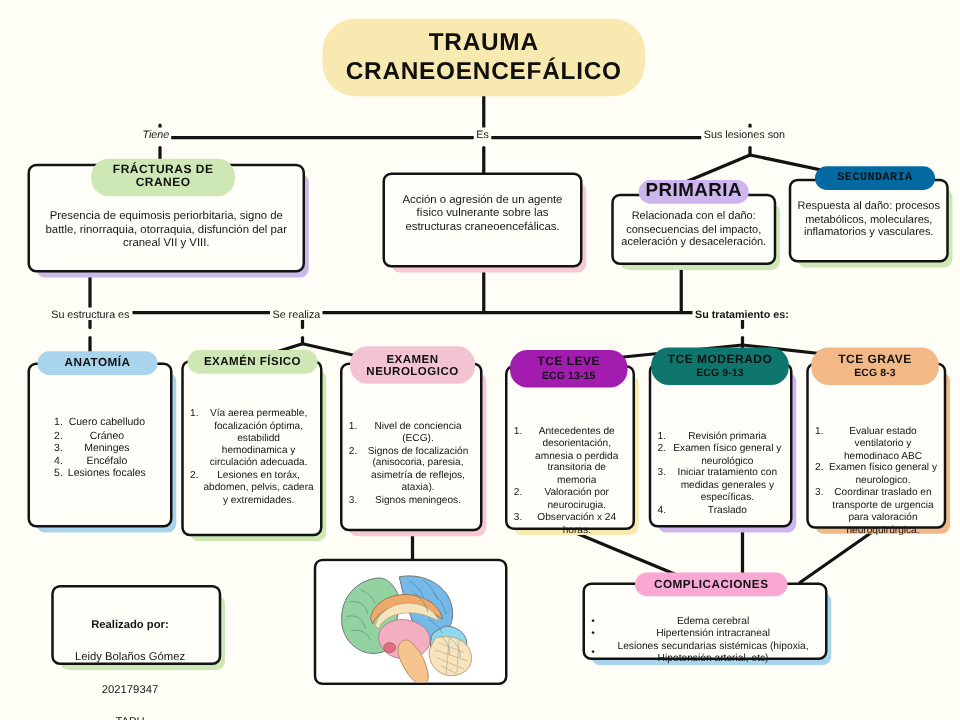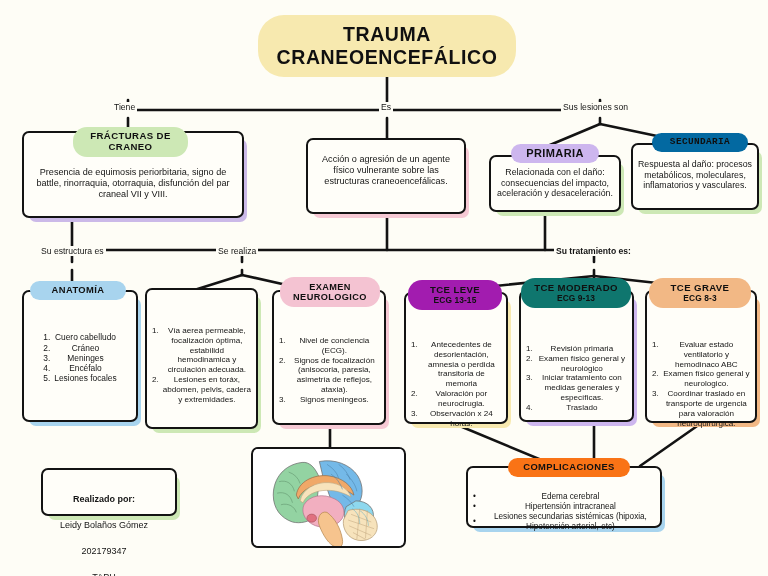--- a/index.html
+++ b/index.html
@@ -155,21 +155,21 @@
     </g>
   </svg>
 
   <div id="title">
     <div>
       <span>TRAUMA</span><br>
       <span>CRANEOENCEFÁLICO</span>
     </div>
   </div>
 
-  <div class="cap" style="left:112px;top:102px;">Tiene</div>
+  <div class="cap" style="left:112px;top:102px;font-style:italic;">Tiene</div>
   <div class="cap" style="left:379px;top:102px;">Es</div>
   <div class="cap" style="left:561px;top:102px;">Sus lesiones son</div>
   <div class="cap" style="left:39px;top:246px;">Su estructura es</div>
   <div class="cap" style="left:216px;top:246px;">Se realiza</div>
   <div class="cap" style="left:554px;top:246px;font-weight:bold;">Su tratamiento es:</div>
 
   <div class="node" style="left:22px;top:131px;width:222px;height:87px;">
     <div class="card" style="--sh:#CBB9E8;"></div>
     <div class="body" style="top:32px;font-size:9.1px;">Presencia de equimosis periorbitaria, signo de battle, rinorraquia, otorraquia, disfunción del par craneal VII y VIII.</div>
   </div>
@@ -177,21 +177,21 @@
 
   <div class="node" style="left:306px;top:138px;width:160px;height:76px;">
     <div class="card" style="--sh:#F6C9D4;"></div>
     <div class="body" style="top:12px;font-size:9.1px;">Acción o agresión de un agente físico vulnerante sobre las estructuras craneoencefálicas.</div>
   </div>
 
   <div class="node" style="left:489px;top:155px;width:132px;height:57px;">
     <div class="card" style="--sh:#CDE8B5;"></div>
     <div class="body" style="top:8px;font-size:8.8px;">Relacionada con el daño: consecuencias del impacto, aceleración y desaceleración.</div>
   </div>
-  <div class="chip" style="left:511px;top:144px;width:88px;height:19px;background:#CDB6EE;font-size:11px;">PRIMARIA</div>
+  <div class="chip" style="left:511px;top:144px;width:88px;height:19px;background:#CDB6EE;font-size:15px;">PRIMARIA</div>
 
   <div class="node" style="left:631px;top:143px;width:128px;height:67px;">
     <div class="card" style="--sh:#CDE8B5;"></div>
     <div class="body" style="top:12px;font-size:8.8px;">Respuesta al daño: procesos metabólicos, moleculares, inflamatorios y vasculares.</div>
   </div>
   <div class="chip" style="left:652px;top:133px;width:96px;height:19px;background:#0369a1;font-size:9.4px;font-family:Liberation Mono, monospace;">SECUNDARIA</div>
 
   <div class="node" style="left:22px;top:290px;width:116px;height:132px;">
     <div class="card" style="--sh:#A8D4EE;"></div>
     <div class="body" style="top:28px;font-size:8.4px;">
@@ -199,20 +199,21 @@
     </div>
   </div>
   <div class="chip" style="left:30px;top:281px;width:96px;height:19px;background:#A8D4EE;font-size:9.4px;">ANATOMÍA</div>
 
   <div class="node" style="left:145px;top:288px;width:113px;height:141px;">
     <div class="card" style="--sh:#CDE8B5;"></div>
     <div class="body" style="top:24px;font-size:8.1px;">
       <div class="olist"><div class="orow"><div class="onum">1.</div><div class="otxt">Vía aerea permeable, focalización óptima, estabilidd hemodinamica y circulación adecuada.</div></div><div class="orow"><div class="onum">2.</div><div class="otxt">Lesiones en toráx, abdomen, pelvis, cadera y extremidades.</div></div></div>
     </div>
   </div>
+  <div class="chip" style="left:150px;top:280px;width:104px;height:19px;background:#CDE8B5;font-size:9.2px;">EXAMÉN FÍSICO</div>
 
   <div class="node" style="left:272px;top:290px;width:114px;height:135px;">
     <div class="card" style="--sh:#F6C9D4;"></div>
     <div class="body" style="top:32px;font-size:8.1px;">
       <div class="olist"><div class="orow"><div class="onum">1.</div><div class="otxt">Nivel de conciencia (ECG).</div></div><div class="orow"><div class="onum">2.</div><div class="otxt">Signos de focalización (anisocoria, paresia, asimetría de reflejos, ataxia).</div></div><div class="orow"><div class="onum">3.</div><div class="otxt">Signos meningeos.</div></div></div>
     </div>
   </div>
   <div class="chip" style="left:280px;top:277px;width:100px;height:30px;background:#F4C3D2;font-size:9.2px;">EXAMEN NEUROLOGICO</div>
 
   <div class="node" style="left:404px;top:292px;width:104px;height:132px;">
@@ -302,23 +303,23 @@
       </svg>
     </div>
   </div>
 
   <div class="node" style="left:466px;top:466px;width:196px;height:62px;">
     <div class="card" style="--sh:#A8D4EE;"></div>
     <div class="body" style="top:12px;font-size:8.2px;">
       <div class="bullets"><div class="brow"><div class="bdot">•</div><div class="btxt">Edema cerebral</div></div><div class="brow"><div class="bdot">•</div><div class="btxt">Hipertensión intracraneal</div></div><div class="brow"><div class="bdot">•</div><div class="btxt">Lesiones secundarias sistémicas (hipoxia, Hipotensión arterial, etc)</div></div></div>
     </div>
   </div>
-  <div class="chip" style="left:508px;top:458px;width:122px;height:19px;background:#f97316;font-size:9.4px;">COMPLICACIONES</div>
-
-  <div class="node" id="author" style="left:31px;top:468px;width:146px;height:48px;padding-left:10px;">
+  <div class="chip" style="left:508px;top:458px;width:122px;height:19px;background:#f9a8d4;font-size:9.4px;">COMPLICACIONES</div>
+
+  <div class="node" id="author" style="left:31px;top:468px;width:146px;height:64px;padding-left:10px;">
     <div class="card" style="--sh:#CDE8B5;"></div>
     <div class="body" style="top:8px;">
       <div class="bold">Realizado por:</div>
       <div>Leidy Bolaños Gómez</div>
       <div>202179347</div>
       <div>TAPH</div>
     </div>
   </div>
 
 </div>

